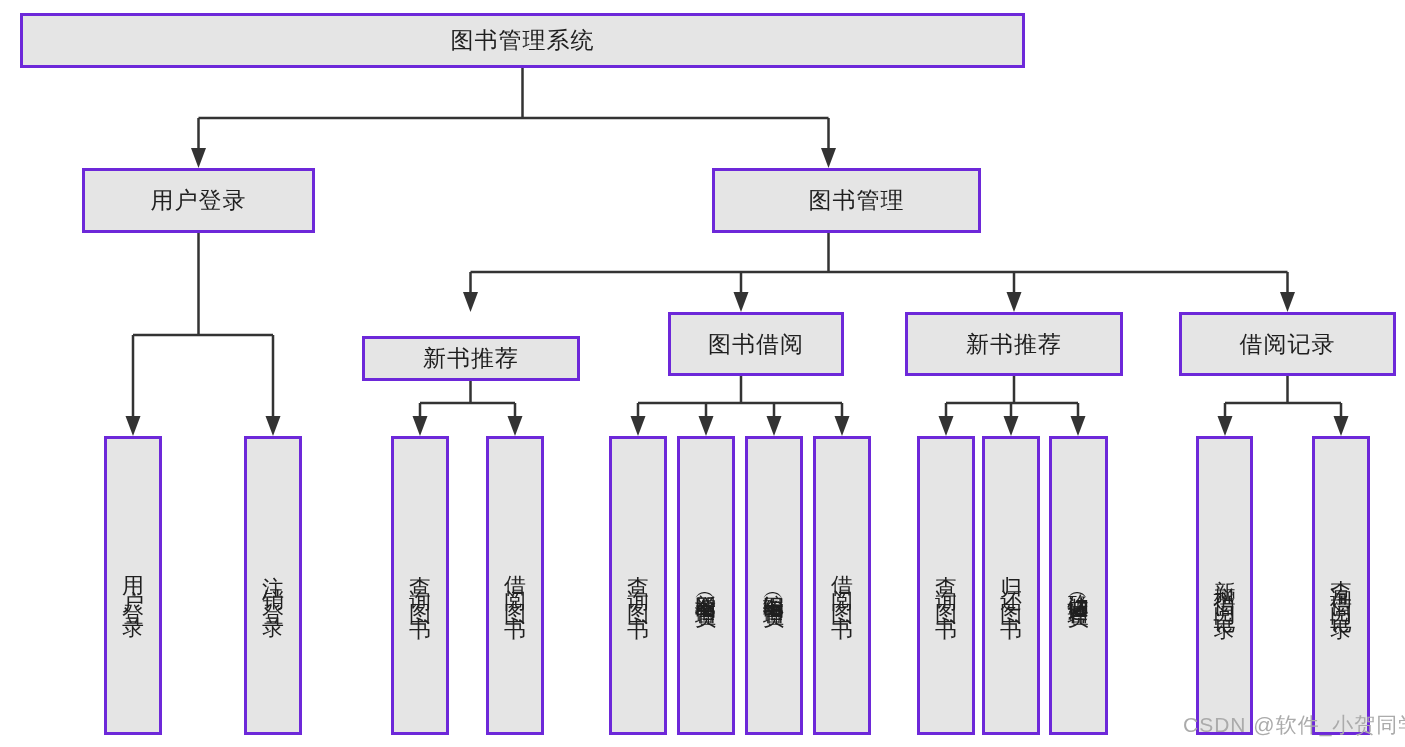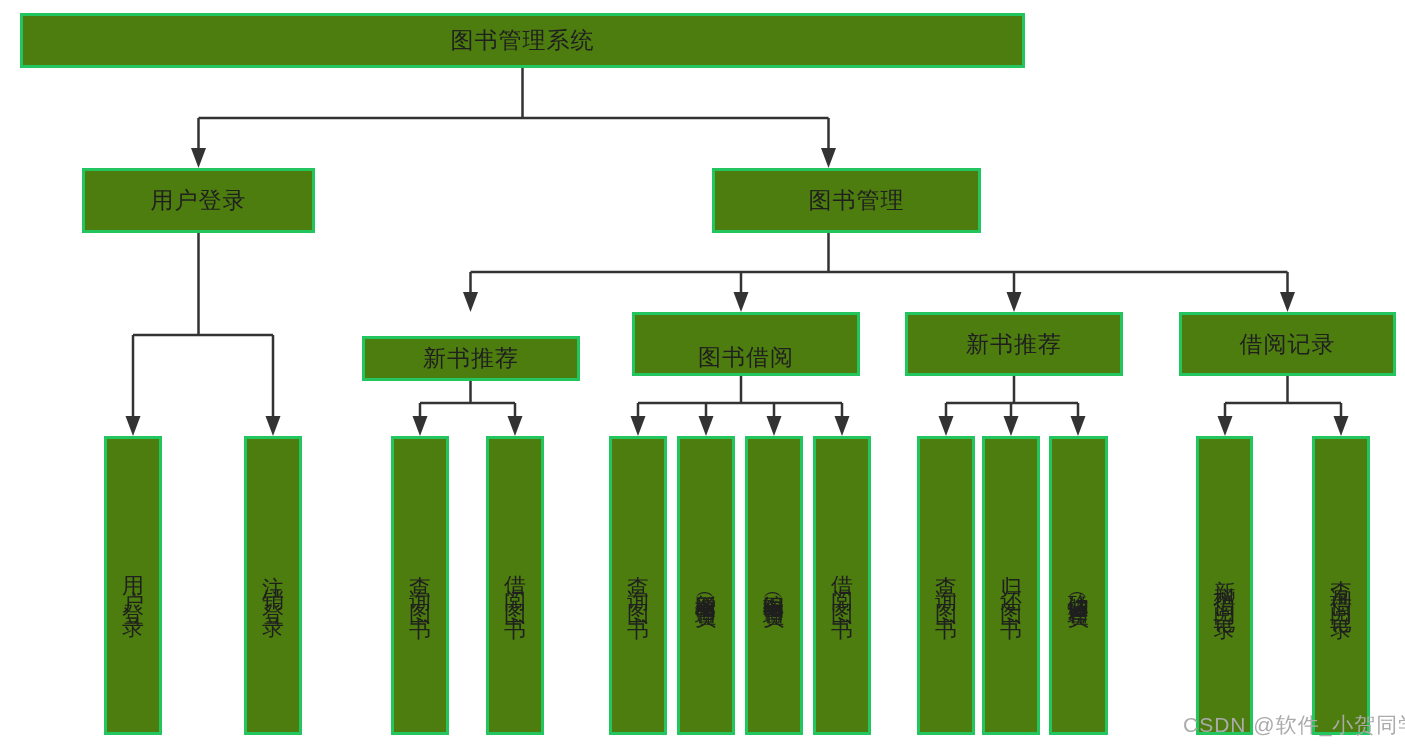--- a/index.html
+++ b/index.html
@@ -15,22 +15,22 @@
     position: absolute;
     left: 0; top: 0;
     width: 1405px; height: 747px;
     z-index: 1;
   }
   svg.wires path { stroke: #333333; stroke-width: 2.5; fill: none; }
   svg.wires polygon { fill: #333333; stroke: none; }
   .box {
     position: absolute;
     box-sizing: border-box;
-    border: 3px solid #22c55e;
-    background: #4d7c0f;
+    border: 3px solid #6d28d9;
+    background: #e5e5e5;
     display: flex;
     align-items: center;
     justify-content: center;
     color: #1f1f1f;
     z-index: 2;
   }
   .hbox { font-size: 23px; letter-spacing: 1px; }
   .vbox {
     writing-mode: vertical-rl;
     text-orientation: mixed;
@@ -99,21 +99,21 @@
   <div class="box hbox" style="left:82px; top:168px; width:233px; height:65px;">
     <span>用户登录</span>
   </div>
   <div class="box hbox" style="left:712px; top:168px; width:269px; height:65px;padding-left:20px;">
     <span>图书管理</span>
   </div>
 
   <div class="box hbox" style="left:362px; top:312px; width:218px; height:45px;margin-top:24px;">
     <span>新书推荐</span>
   </div>
-  <div class="box hbox" style="left:632px; top:312px; width:228px; height:64px;align-items:flex-end;">
+  <div class="box hbox" style="left:668px; top:312px; width:176px; height:64px;">
     <span>图书借阅</span>
   </div>
   <div class="box hbox" style="left:905px; top:312px; width:218px; height:64px;">
     <span>新书推荐</span>
   </div>
   <div class="box hbox" style="left:1179px; top:312px; width:217px; height:64px;">
     <span>借阅记录</span>
   </div>
 
   <div class="box vbox chars4" style="left:104px; top:436px; width:58px; height:299px;">

